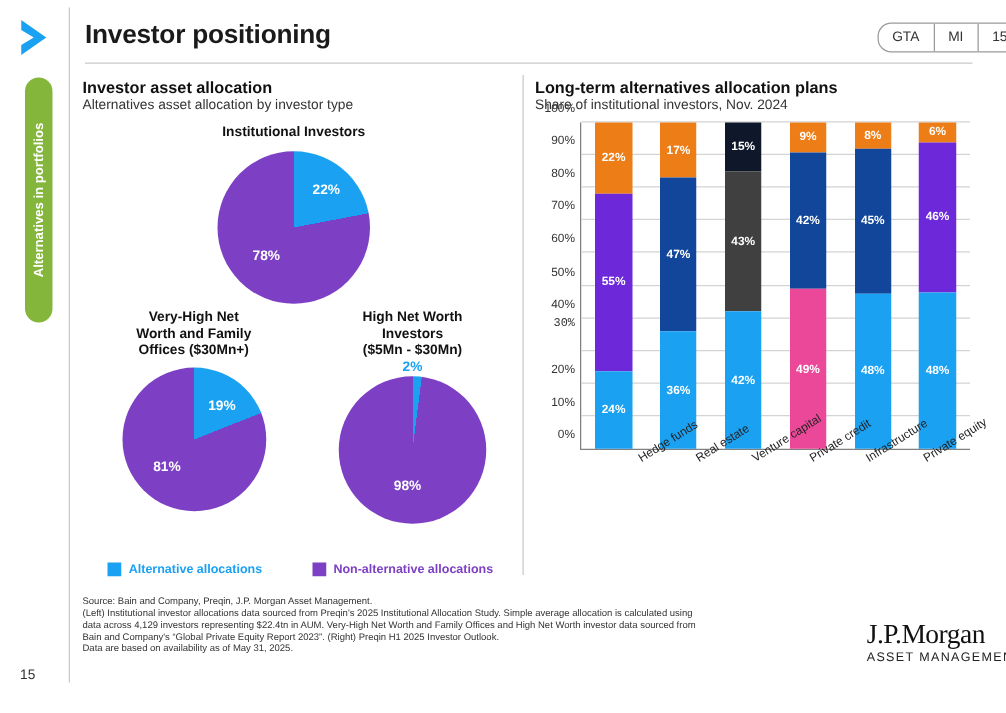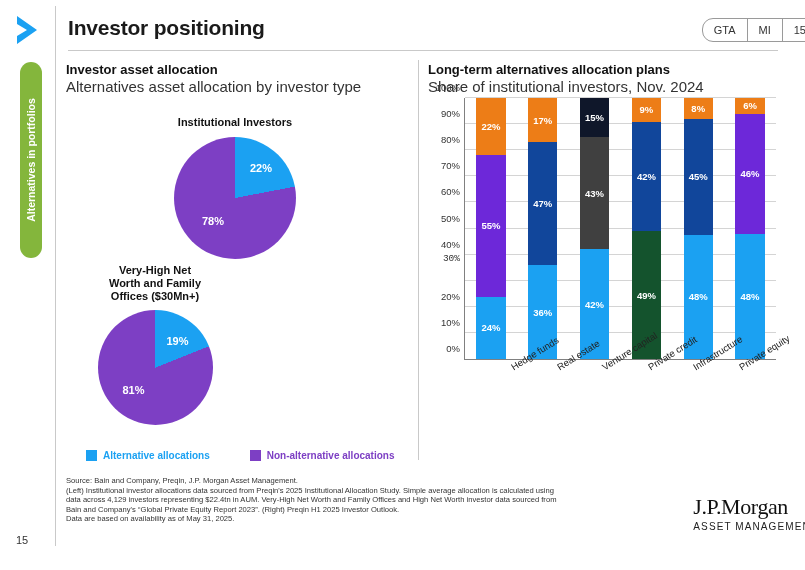--- a/index.html
+++ b/index.html
@@ -14,28 +14,28 @@
   .pill .seg{display:flex;align-items:center;justify-content:center;font-size:11px;color:#333;padding:0 11px;}
   .pill .seg+.seg{border-left:1px solid #9a9a9a;}
   .hrule{position:absolute;left:68px;top:50px;width:710px;height:1px;background:#c9c9c9;}
 
   
   .sidetab{position:absolute;left:20px;top:62px;width:22px;height:196px;background:#84b63c;border-radius:11px;}
   .sidetab span{display:block;position:absolute;left:50%;top:50%;transform:translate(-50%,-50%) rotate(-90deg);white-space:nowrap;color:#fff;font-size:10.5px;font-weight:bold;}
 
   
   .panel-title{font-size:13px;font-weight:bold;color:#111;}
-  .panel-sub{font-size:15px;color:#333;margin-top:1px;}
+  .panel-sub{font-size:11px;color:#333;margin-top:1px;}
   .left-panel{position:absolute;left:66px;top:62px;width:345px;}
   .right-panel{position:absolute;left:428px;top:62px;width:350px;}
   .panel-div{position:absolute;left:418px;top:60px;width:1px;height:400px;background:#c9c9c9;}
 
   
   .pie-wrap{position:absolute;}
-  .pie-title{text-align:center;font-size:11px;font-weight:bold;color:#111;line-height:13px;margin-top:16px;}
+  .pie-title{text-align:center;font-size:11px;font-weight:bold;color:#111;line-height:13px;}
   .pie{border-radius:50%;position:relative;}
   .pie-lbl{position:absolute;color:#fff;font-size:11px;font-weight:bold;}
   .pie-lbl.blue-out{color:#1BA1F2;}
 
   
   .pie-legend{position:absolute;left:86px;top:450px;display:flex;gap:40px;align-items:center;}
   .lg{display:flex;align-items:center;gap:6px;font-size:10px;font-weight:bold;}
   .sw{width:11px;height:11px;display:inline-block;}
 
   
@@ -99,20 +99,31 @@
       <div>Very-High Net</div>
       <div>Worth and Family</div>
       <div>Offices ($30Mn+)</div>
     </div>
     <div class="pie" style="width:115px;height:115px;margin:7px auto 0;background:conic-gradient(#1BA1F2 0 19%, #7D3FC4 19% 100%);">
       <div class="pie-lbl" style="left:69px;top:25px;">19%</div>
       <div class="pie-lbl" style="left:25px;top:74px;">81%</div>
     </div>
   </div>
 
+  <div class="pie-wrap" style="left:255px;top:248px;width:150px;">
+    <div class="pie-title">
+      <div>High Net Worth</div>
+      <div>Investors</div>
+      <div>($5Mn - $30Mn)</div>
+    </div>
+    <div class="pie-lbl blue-out" style="position:relative;left:0;top:0;text-align:center;display:block;margin-top:1px;">2%</div>
+    <div class="pie" style="width:118px;height:118px;margin:1px auto 0;background:conic-gradient(#1BA1F2 0 2%, #7D3FC4 2% 100%);">
+      <div class="pie-lbl" style="left:44px;top:82px;">98%</div>
+    </div>
+  </div>
 
   <div class="pie-legend">
     <div class="lg">
       <span class="sw" style="background:#1BA1F2;"></span>
       <span style="color:#1BA1F2;">Alternative allocations</span>
     </div>
     <div class="lg">
       <span class="sw" style="background:#7D3FC4;"></span>
       <span style="color:#7D3FC4;">Non-alternative allocations</span>
     </div>
@@ -194,21 +205,21 @@
               <span>42%</span>
             </div>
           </div>
           <div class="barcol">
             <div class="seg-b" style="height: 9%; background: rgb(237, 125, 23);">
               <span>9%</span>
             </div>
             <div class="seg-b" style="height: 42%; background: rgb(17, 70, 155);">
               <span>42%</span>
             </div>
-            <div class="seg-b" style="height: 49%; background: #14532d;">
+            <div class="seg-b" style="height: 49%; background: #ec4899;">
               <span>49%</span>
             </div>
           </div>
           <div class="barcol">
             <div class="seg-b" style="height: 8%; background: rgb(237, 125, 23);">
               <span>8%</span>
             </div>
             <div class="seg-b" style="height: 45%; background: rgb(17, 70, 155);">
               <span>45%</span>
             </div>

